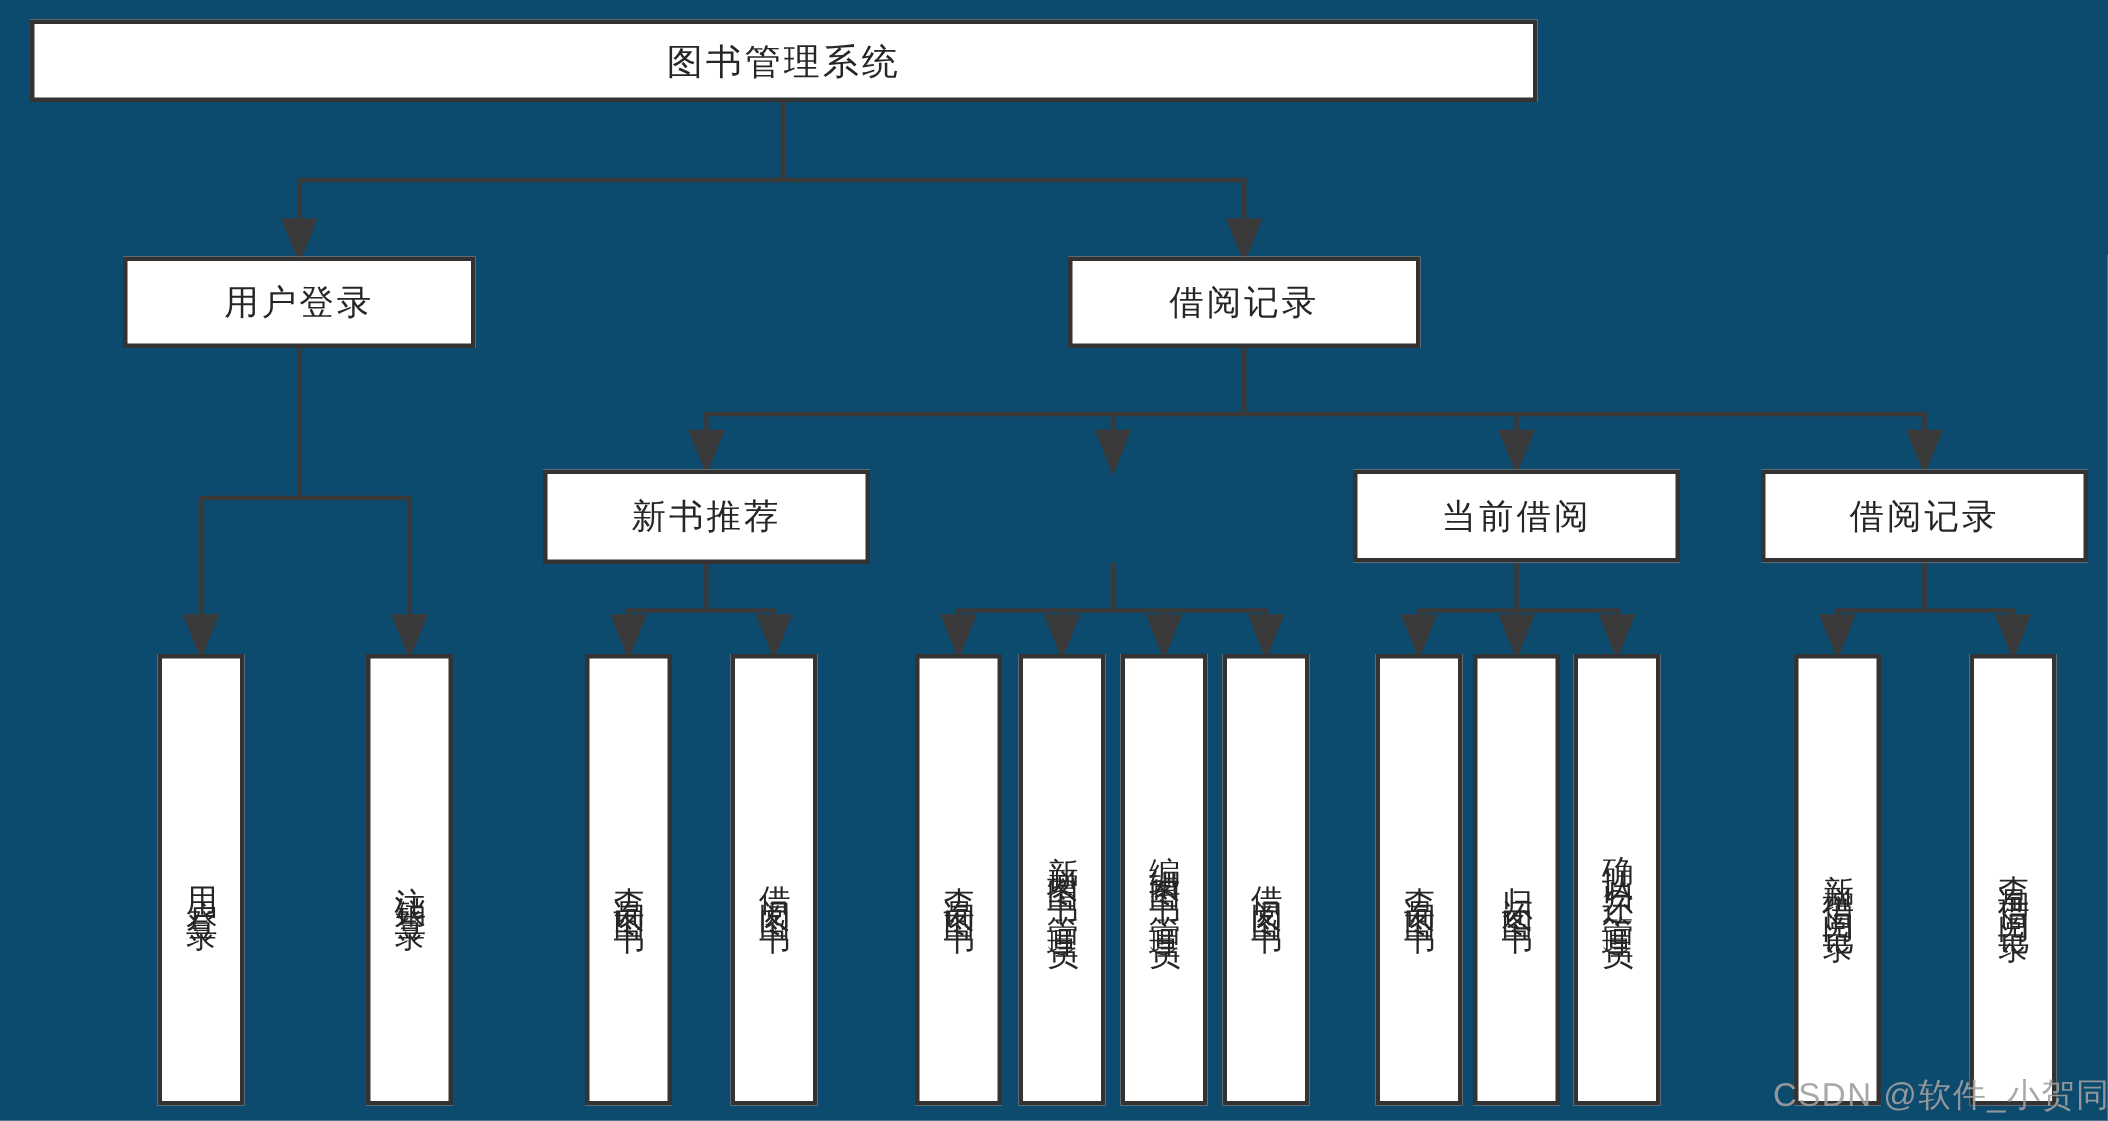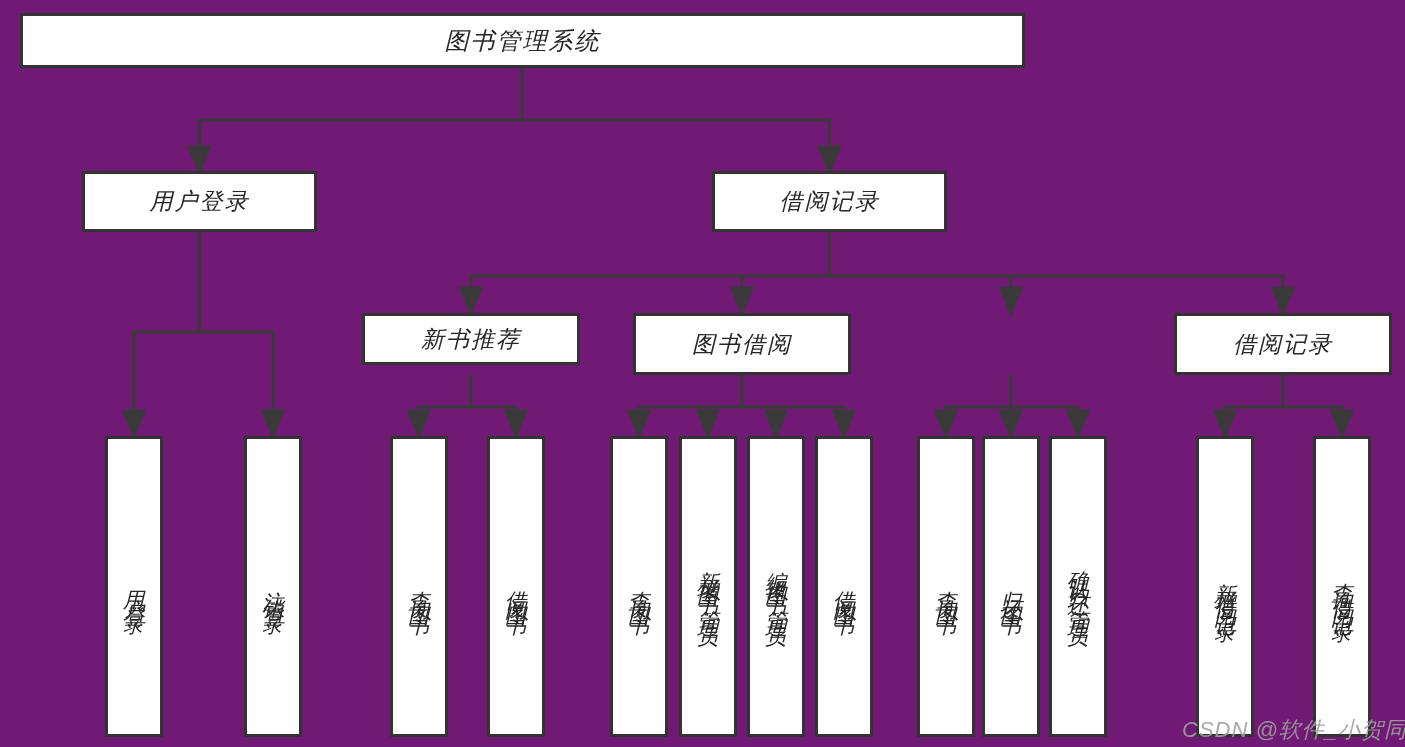--- a/index.html
+++ b/index.html
@@ -4,23 +4,22 @@
 <style>
   html, body { margin: 0; padding: 0; }
   body {
     font-family: "Liberation Sans", "DejaVu Sans", sans-serif;
     background: #ffffff;
   }
   .canvas {
     position: relative;
     width: 1405px;
     height: 747px;
-    background: #701a75;
+    background: #0c4a6e;
     overflow: hidden;
-    font-style: italic;
   }
   .connectors {
     position: absolute;
     left: 0; top: 0;
     width: 1405px; height: 747px;
   }
   .box {
     position: absolute;
     box-sizing: border-box;
     background: #ffffff;
@@ -107,22 +106,22 @@
       <polygon points="1215,411 1235,411 1225,436"></polygon>
       <polygon points="1332,411 1352,411 1342,436"></polygon>
     </g>
   </svg>
 
   <div class="box box-title" style="left:20px; top:13px; width:1005px; height:55px;">图书管理系统</div>
 
   <div class="box box-h" style="left:82px; top:171px; width:235px; height:61px;">用户登录</div>
   <div class="box box-h" style="left:712px; top:171px; width:235px; height:61px;">借阅记录</div>
 
-  <div class="box box-h" style="left:362px; top:313px; width:218px; height:52px;">新书推荐</div>
-  <div class="box box-h" style="left:633px; top:313px; width:218px; height:62px;">图书借阅</div>
+  <div class="box box-h" style="left:362px; top:313px; width:218px; height:63px;">新书推荐</div>
+  <div class="box box-h" style="left:902px; top:313px; width:218px; height:62px;">当前借阅</div>
   <div class="box box-h" style="left:1174px; top:313px; width:218px; height:62px;">借阅记录</div>
 
   <div class="box box-v" style="left:105px;">用户登录</div>
   <div class="box box-v" style="left:244px;">注销登录</div>
   <div class="box box-v" style="left:390px;">查询图书</div>
   <div class="box box-v" style="left:487px;">借阅图书</div>
   <div class="box box-v" style="left:610px;">查询图书</div>
   <div class="box box-v" style="left:679px;">新增图书（管理员）</div>
   <div class="box box-v" style="left:747px;">编辑图书（管理员）</div>
   <div class="box box-v" style="left:815px;">借阅图书</div>

